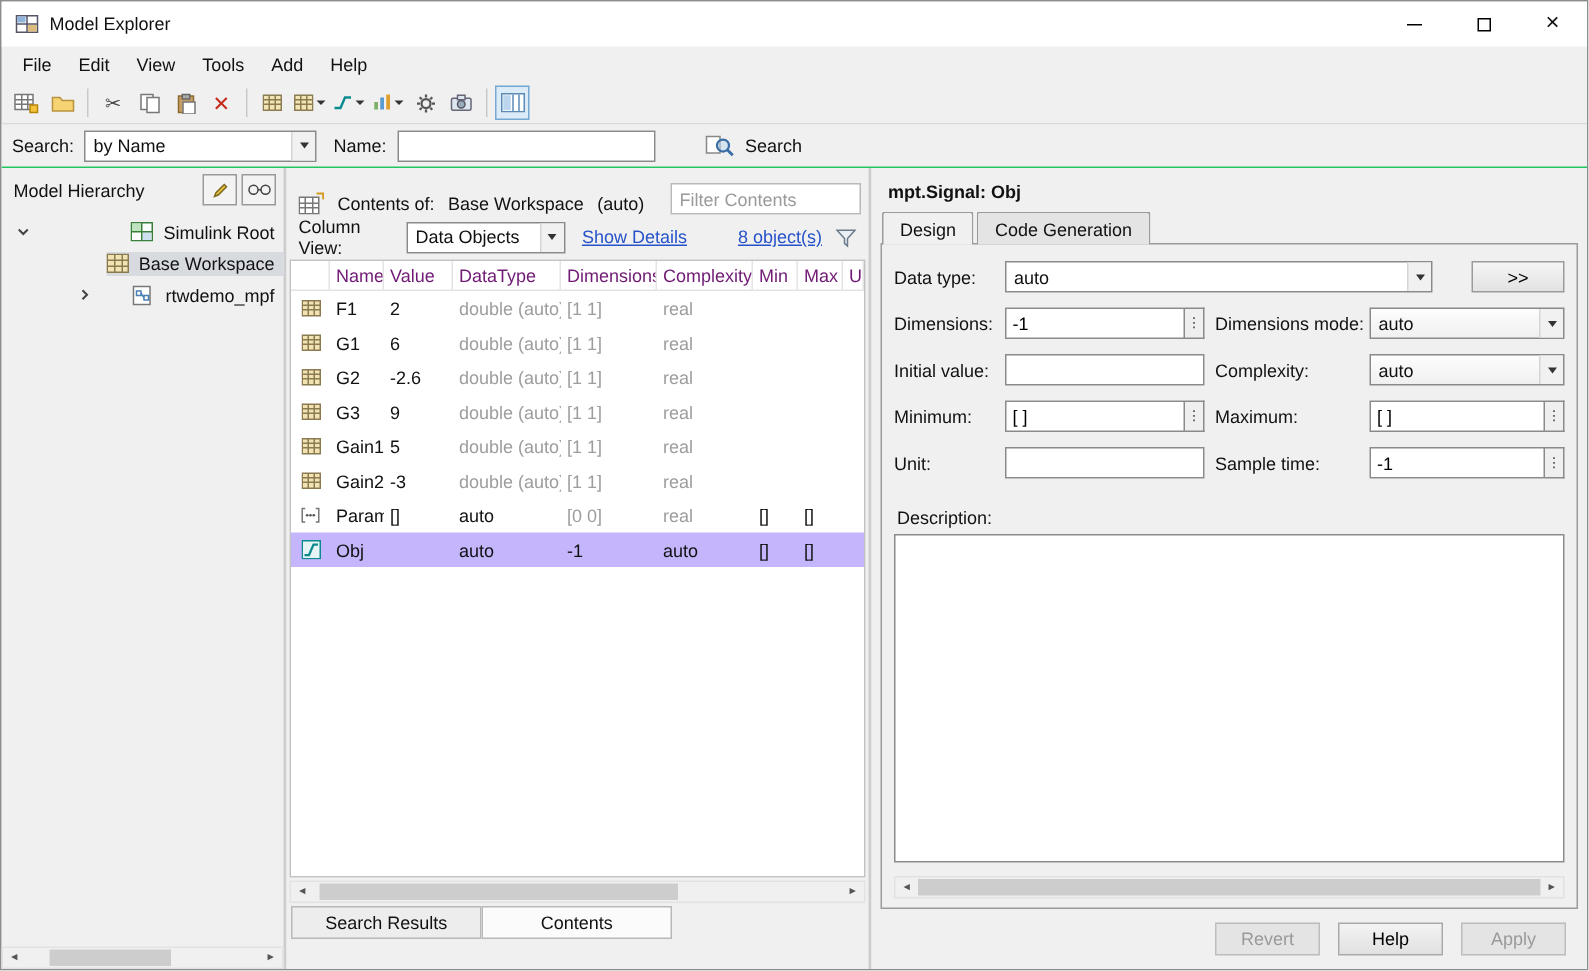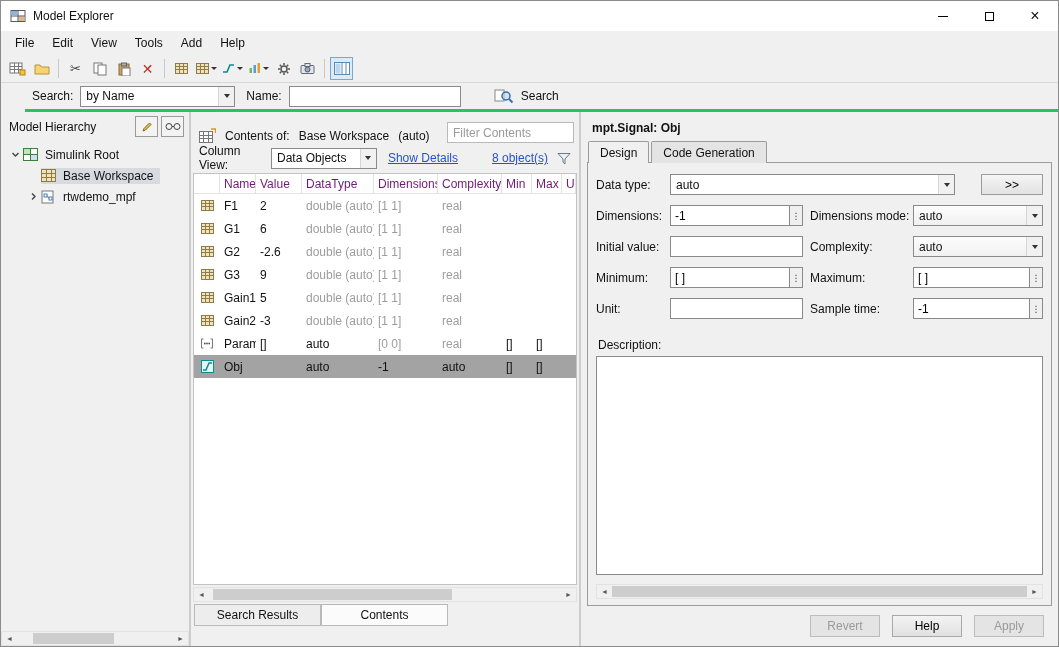--- a/index.html
+++ b/index.html
@@ -28,42 +28,42 @@
   .tb-btn.pressed { border:1px solid #77a8d4; background:#dcebf8; }
   .tb-sep { width:1px; align-self:stretch; margin:4px 4px; background:#c9c9c9; }
   .glyph { font-size:13px; line-height:1; color:#444; }
   .glyph.red { color:#c42b1c; font-weight:bold; font-size:14px; }
   .tb-caret { display:inline-block; margin-left:2px; }
   .tb-caret::after { content:""; display:block; border-left:3px solid transparent;
                      border-right:3px solid transparent; border-top:3.5px solid #333; }
 
   
   .searchbar { height:29px; display:flex; align-items:center; padding:0 7px; gap:7px;
-               border-bottom:3px solid #22c55e; flex:0 0 auto; background:#f0f0f0;margin-left:24px; }
+               border-bottom:1px solid #22c55e; flex:0 0 auto; background:#f0f0f0; }
   .combo { background:#fff; border:1px solid #8a8a8a; height:21px; display:flex; align-items:center; padding-left:5px; }
   .combo-arrow { width:16px; align-self:stretch; margin-left:auto; display:flex; align-items:center;
                  justify-content:center; background:#f1f1f1; border-left:1px solid #d5d5d5; }
   .combo-arrow::after { content:""; border-left:3.5px solid transparent; border-right:3.5px solid transparent;
                         border-top:4px solid #333; }
   .search-mode { width:155px; }
   .name-input { width:172px; height:21px; border:1px solid #8a8a8a; padding:0 4px; background:#fff; font:inherit; }
   .search-go { margin-left:26px; display:flex; align-items:center; gap:7px; }
 
   
   .main { flex:1; display:flex; min-height:0; }
 
   
   .left-panel { width:190px; flex:0 0 auto; border-right:2px solid #cdcdcd; display:flex;
                 flex-direction:column; background:#f0f0f0; }
   .hier-header { height:29px; display:flex; align-items:center; padding:0 5px 0 8px; gap:3px; flex:0 0 auto; }
   .hier-header .spacer { flex:1; }
   .mini-btn { width:23px; height:21px; border:1px solid #9a9a9a; background:#f3f3f3;
               display:flex; align-items:center; justify-content:center; }
   .tree { flex:1; padding-top:3px; overflow:hidden; }
-  .tree-row { height:21px; display:flex; align-items:center; padding-left:6px; white-space:nowrap; }
+  .tree-row { height:21px; display:flex; align-items:center; padding-left:6px; white-space:nowrap;justify-content:space-between; }
   .twisty { width:16px; flex:0 0 auto; display:flex; align-items:center; justify-content:center; }
   .indent { width:18px; flex:0 0 auto; }
   .node-icon { width:19px; flex:0 0 auto; display:flex; align-items:center; }
   .sel { display:flex; align-items:center; padding-right:4px; }
   .tree-row.selected .sel { background:#d7dbe0; }
   .node-label { padding:1px 2px 1px 3px; }
 
   
   .hscroll { height:15px; background:#f0f0f0; border:1px solid #e2e2e2; display:flex; flex:0 0 auto; }
   .sb-arrow { width:15px; display:flex; align-items:center; justify-content:center;
@@ -83,21 +83,21 @@
   .link { color:#2653c9; text-decoration:underline; margin-left:11px; cursor:pointer; white-space:nowrap; }
   .link.count { margin-left:34px; }
   .funnel { margin-left:9px; display:flex; }
 
   .table-wrap { flex:1; margin:0 2px; background:#fff; border:1px solid #c3c3c3; display:flex;
                 flex-direction:column; overflow:hidden; min-height:0; }
   .thead { height:20px; display:flex; align-items:stretch; color:#701a75; border-bottom:1px solid #e3e3e3; flex:0 0 auto; }
   .th { padding-left:4px; border-right:1px solid #e3e3e3; display:flex; align-items:center;
         overflow:hidden; white-space:nowrap; }
   .trow { height:23px; display:flex; align-items:center; flex:0 0 auto; }
-  .trow.selected { background:#a3a3a3; }
+  .trow.selected { background:#c4b5fd; }
   .td { padding-left:4px; overflow:hidden; white-space:nowrap; }
   .icon-col { width:26px; flex:0 0 auto; display:flex; justify-content:center; padding-left:0; }
   .name-col { width:36px; flex:0 0 auto; }
   .value-col { width:46px; flex:0 0 auto; }
   .dt-col { width:72px; flex:0 0 auto; }
   .dim-col { width:64px; flex:0 0 auto; }
   .cx-col { width:64px; flex:0 0 auto; }
   .min-col { width:30px; flex:0 0 auto; }
   .max-col { width:30px; flex:0 0 auto; }
   .unit-col { flex:1; }

